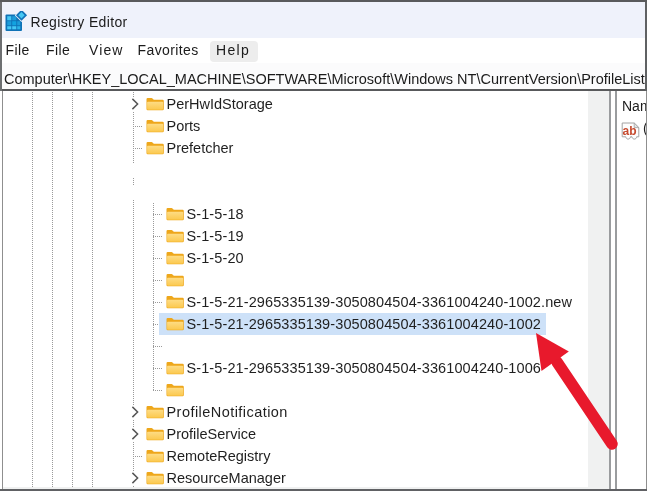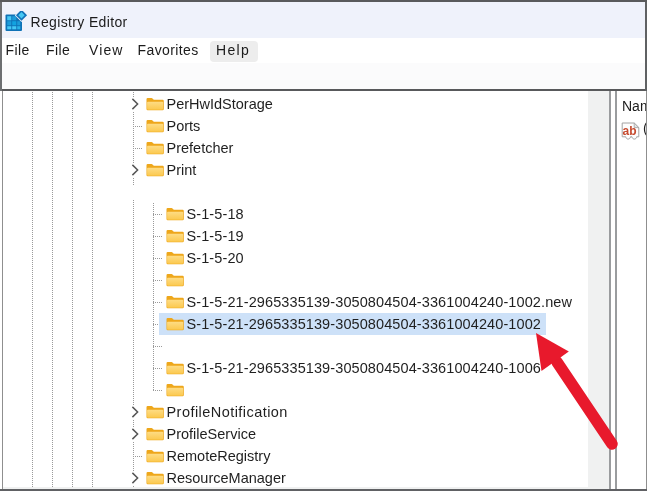--- a/index.html
+++ b/index.html
@@ -68,20 +68,21 @@
   </svg>
   <div class="abs" id="titletext">Registry Editor</div>
 
   <div class="abs" id="helpbg"></div>
   <div class="abs mi" style="left:5.5px">File</div>
   <div class="abs mi" style="left:46px">File</div>
   <div class="abs mi" style="left:89px;letter-spacing:1.1px">View</div>
   <div class="abs mi" style="left:137.5px">Favorites</div>
   <div class="abs mi" style="left:216px;letter-spacing:1.3px">Help</div>
 
+  <div class="abs" id="addrtext">Computer\HKEY_LOCAL_MACHINE\SOFTWARE\Microsoft\Windows NT\CurrentVersion\ProfileList</div>
 
   <div class="abs" id="vscroll"></div>
   <div class="abs" id="hscroll"></div>
   <div class="abs" id="split1"></div>
   <div class="abs" id="split2"></div>
   <div class="abs" id="namehdr">Name</div>
 
   <svg class="abs" style="left:621px;top:122px" width="20" height="18" viewBox="0 0 20 18">
     <path d="M1.2,1 H13.2 L17.8,5.6 V14.8 H15.6 c0,1.5 -1.2,2.3 -2.3,2.3 c-1.1,0 -2.1,-0.8 -2.3,-2.3 H9.4 c0,1.5 -1.2,2.3 -2.3,2.3 c-1.1,0 -2.1,-0.8 -2.3,-2.3 H1.2 Z" fill="#fdfdfd" stroke="#a2a2a2" stroke-width="1"></path>
     <path d="M13.2,1 V5.6 H17.8 Z" fill="#e4e4e4" stroke="#a2a2a2" stroke-width="0.8"></path>
@@ -151,29 +152,20 @@
         <use href="#folder"></use>
       </svg>
     <span class="rtext">Ports</span>
   </div>
   <div class="abs row t1" style="top:137px">
     <svg class="fold" width="18" height="14" viewBox="0 0 18 14">
         <use href="#folder"></use>
       </svg>
     <span class="rtext">Prefetcher</span>
   </div>
-  <div class="abs row t1" style="top:159px">
-    <svg class="chev" style="left:128.5px;top:5px" width="8" height="12" viewBox="0 0 8 12">
-        <use href="#chevR"></use>
-      </svg>
-    <svg class="fold" width="18" height="14" viewBox="0 0 18 14">
-        <use href="#folder"></use>
-      </svg>
-    <span class="rtext">Print</span>
-  </div>
   <div class="abs row t2" style="top:203px">
     <svg class="fold" width="18" height="14" viewBox="0 0 18 14">
         <use href="#folder"></use>
       </svg>
     <span class="rtext">S-1-5-18</span>
   </div>
   <div class="abs row t2" style="top:225px">
     <svg class="fold" width="18" height="14" viewBox="0 0 18 14">
         <use href="#folder"></use>
       </svg>

